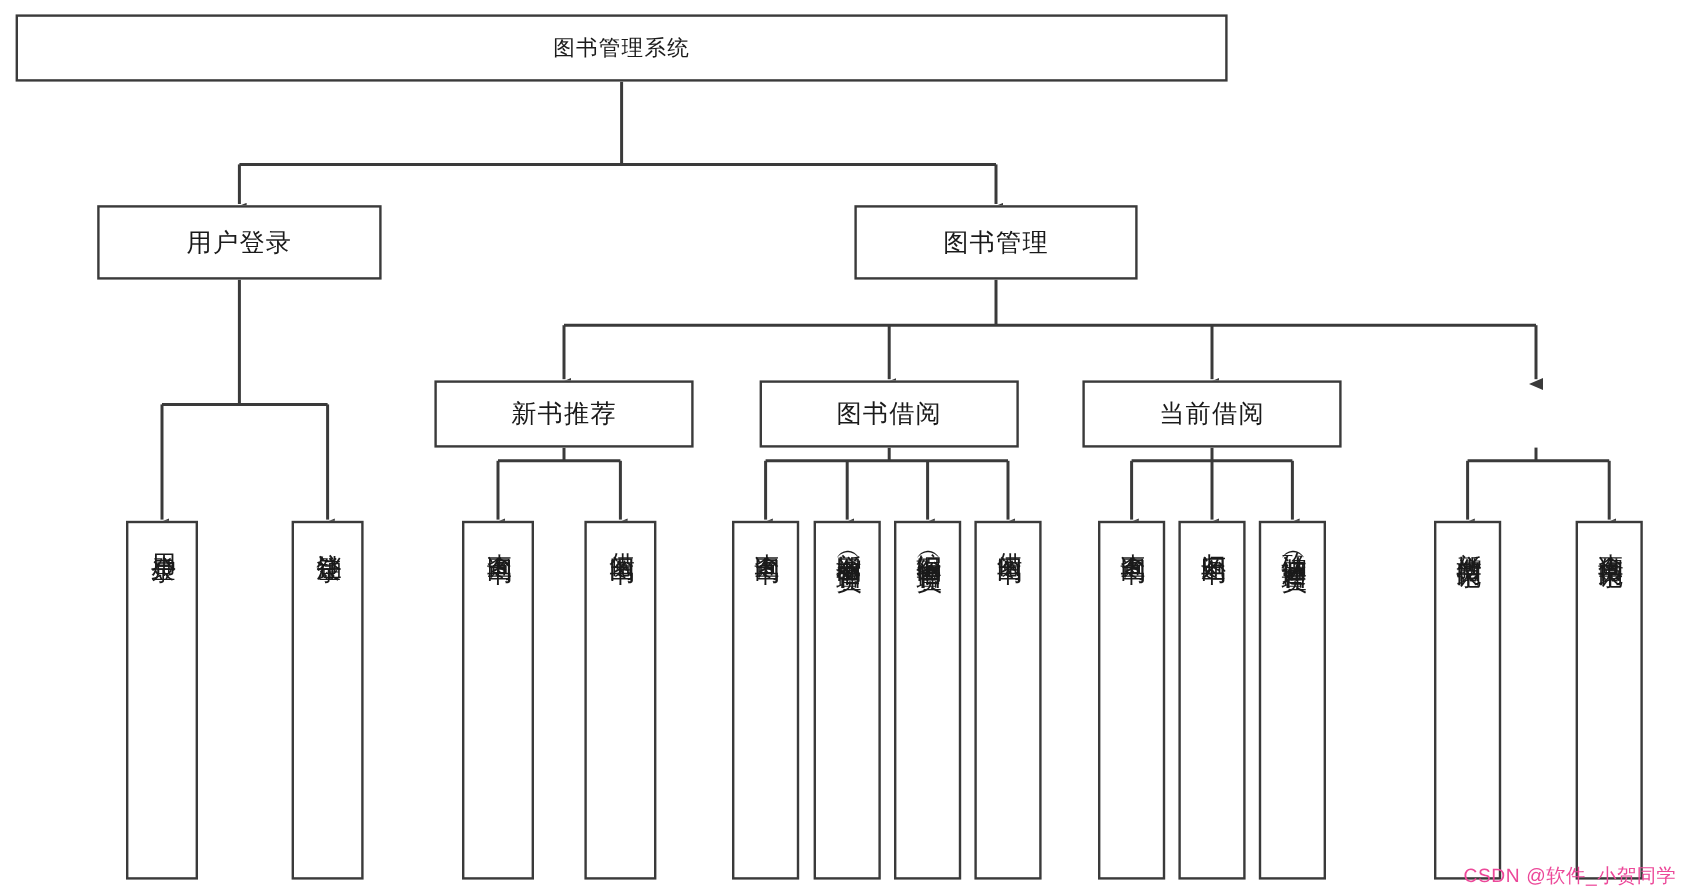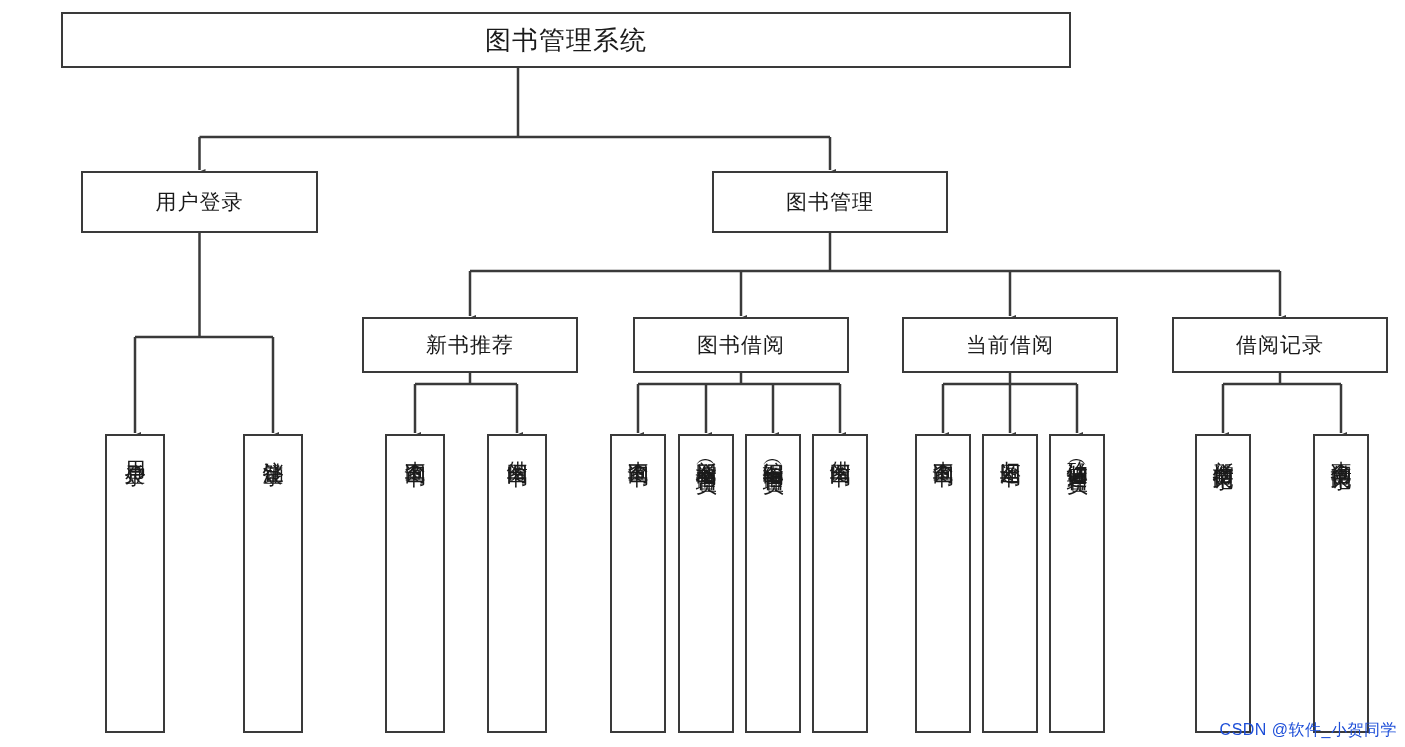--- a/index.html
+++ b/index.html
@@ -45,29 +45,28 @@
     align-items: flex-start;
   }
   .node.vert .vlabel {
     writing-mode: vertical-rl;
     text-orientation: upright;
     line-height: 1.08;
     letter-spacing: 2px;
     white-space: nowrap;
   }
   .node.root {
-    font-size: 26px;
-    margin-left: 48px;
+    font-size: 18px;
   }
   #watermark {
     position: absolute;
     right: 8px;
     bottom: 6px;
     font-size: 16px;
-    color: #1d4ed8;
+    color: #ec4899;
     white-space: nowrap;
     letter-spacing: 0.5px;
     text-align: center;
   }
 </style>
 </head>
 <body>
 
 <div id="canvas">
 
@@ -127,23 +126,20 @@
 
   <div class="node horiz" style="left: 712px; top: 171px; width: 236px; height: 62px;">
     <span>图书管理</span>
   </div>
   <div class="node horiz" style="left: 902px; top: 317px; width: 216px; height: 56px;">
     <span>当前借阅</span>
   </div>
   <div class="node horiz" style="left: 633px; top: 317px; width: 216px; height: 56px;">
     <span>图书借阅</span>
   </div>
-  <div class="node horiz" style="left: 1172px; top: 317px; width: 216px; height: 56px;">
-    <span>借阅记录</span>
-  </div>
 
   <div class="node vert" style="left: 105px; top: 434px; width: 60px; height: 299px;">
     <span class="vlabel">用户登录</span>
   </div>
   <div class="node vert" style="left: 243px; top: 434px; width: 60px; height: 299px;">
     <span class="vlabel">注销登录</span>
   </div>
   <div class="node vert" style="left: 385px; top: 434px; width: 60px; height: 299px;">
     <span class="vlabel">查询图书</span>
   </div>

